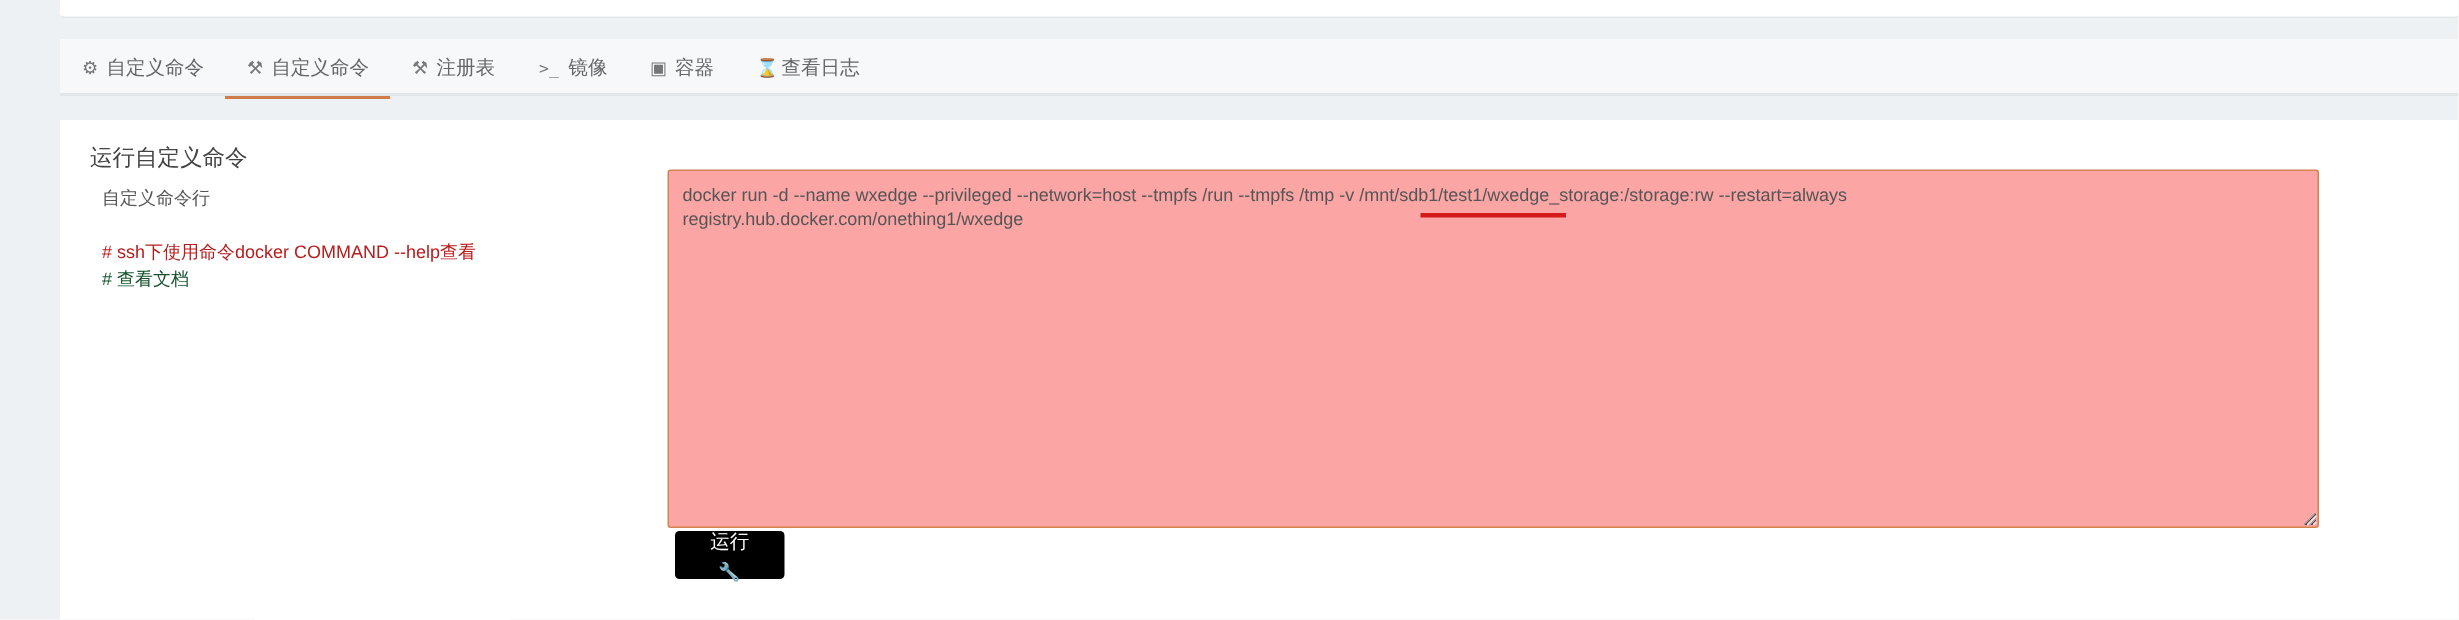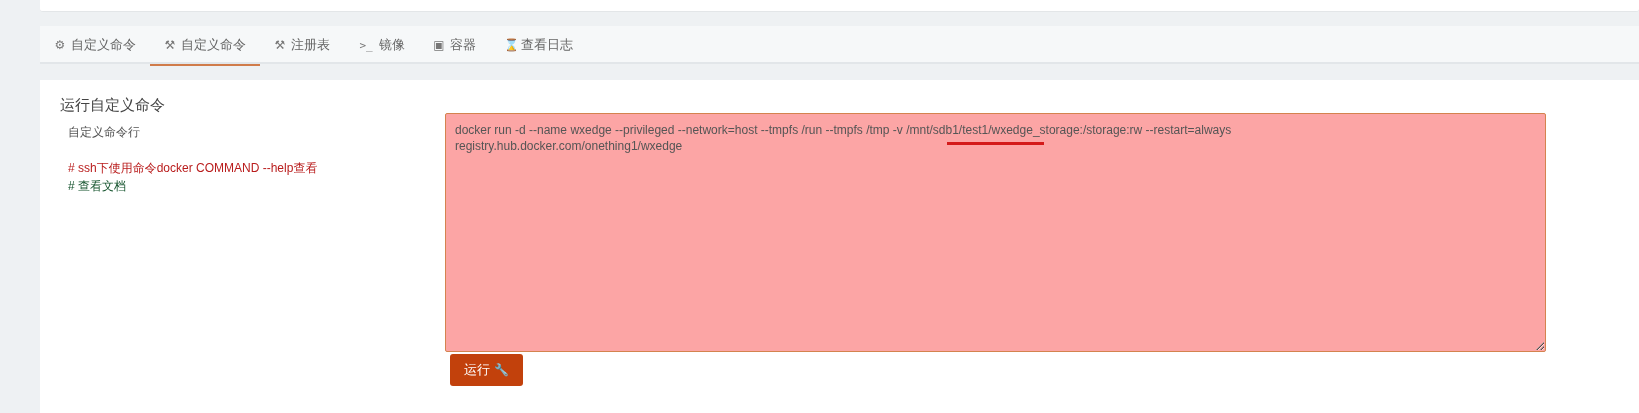--- a/index.html
+++ b/index.html
@@ -46,22 +46,22 @@
     border: 1px solid #d4834f; border-radius: 2px; background: #fca5a5;
     padding: 8px 9px; font-size: 12px; line-height: 16px; color: #555;
     font-family: "Liberation Sans", sans-serif; resize: both; overflow: hidden;
     white-space: pre-wrap; word-break: break-all;
   }
   .underline-mark {
     position: absolute; left: 907px; top: 62px; width: 97px; height: 3px; background: #d41a1a;
   }
   .run-button {
     position: absolute; left: 410px; top: 274px; width: 73px; height: 32px;
-    background: #c2410c; border-radius: 3px; color: #fff; font-size: 13px;
-    display: flex; align-items: center; justify-content: center; gap: 4px; border: none; cursor: pointer;
+    background: #000000; border-radius: 3px; color: #fff; font-size: 13px;
+    display: flex; align-items: center; justify-content: center; gap: 4px; border: none; cursor: pointer; flex-direction: column;
   }
   .run-button .wrench { font-size: 12px; }
   .watermark {
     position: absolute; left: 1243px; top: 224px; font-size: 44px; color: rgba(150,150,150,0.55);
     font-weight: bold; letter-spacing: 2px; pointer-events: none;
   }
   .resize-grip {
     position: absolute; left: 1496px; top: 262px; width: 8px; height: 8px;
     background: linear-gradient(135deg, transparent 45%, #999 46%, #999 52%, transparent 53%, transparent 70%, #999 71%, #999 77%, transparent 78%);
   }

